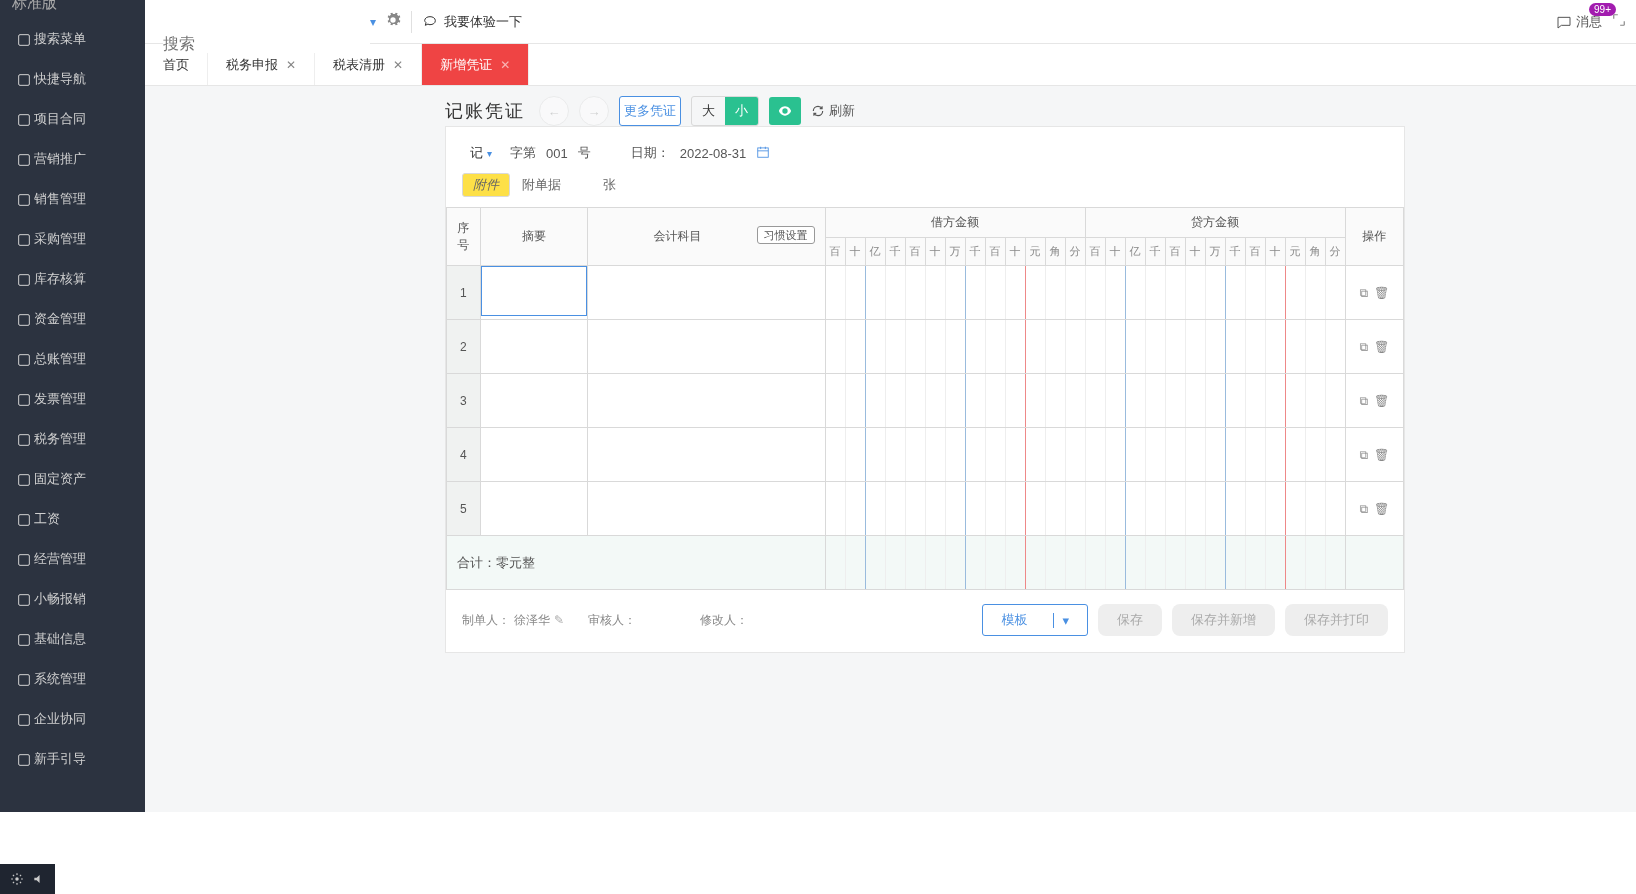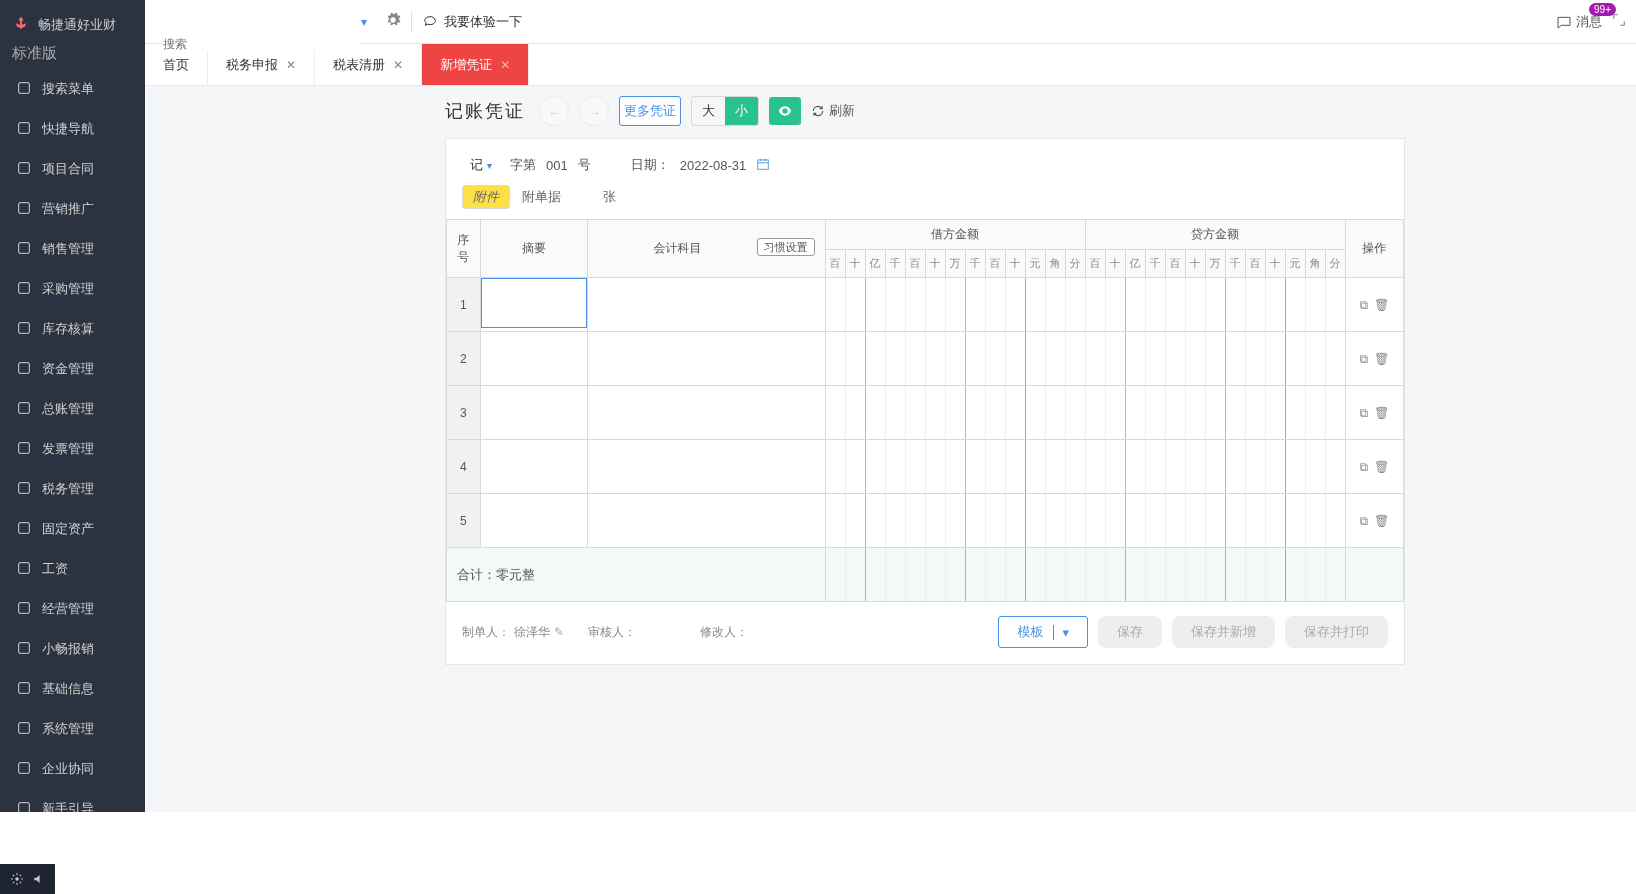--- a/index.html
+++ b/index.html
@@ -5,48 +5,48 @@
 * { margin: 0; padding: 0; box-sizing: border-box; font-family: "Microsoft YaHei", Arial, sans-serif; }
 body { font-size: 13px; color: #333; background: #fff; overflow: hidden; }
 .app { display: flex; height: 812px; }
 
 
 .sidebar { width: 145px; background: #2c3340; color: #ccc; display: flex; flex-direction: column; }
 .logo-area { height: 50px; padding: 8px 10px; display: flex; align-items: center; gap: 6px; }
 .logo-icon { width: 22px; height: 22px; }
 .version { font-size: 15px; color: #aaa; padding: 0 12px 6px; margin-top: -6px; }
 .nav { flex: 1; overflow-y: auto; }
-.nav-item { display: flex; align-items: flex-start; gap: 10px; padding: 11px 16px; cursor: pointer; color: #d0d0d0; font-size: 13px; }
+.nav-item { display: flex; align-items: flex-end; gap: 2px; padding: 11px 16px; cursor: pointer; color: #d0d0d0; font-size: 13px; }
 .nav-icon { width: 16px; height: 16px; display: inline-flex; align-items: center; justify-content: center; }
 
 
 .main { flex: 1; display: flex; flex-direction: column; background: #f5f6f7; }
 
 
 .topbar { height: 44px; background: #fff; border-bottom: 1px solid #e6e6e6; display: flex; align-items: center; padding: 0 10px; gap: 10px; }
 .search-box { width: 220px; height: 28px; display: flex; align-items: center; padding: 0 8px; color: #555; position: relative; }
-.search-input { border: none; outline: none; flex: 1; font-size: 12px; color: #555; margin-top: 44px; }
+.search-input { border: none; outline: none; flex: 1; font-size: 16px; color: #555; margin-top: 44px; }
 .search-caret { color: #4a90e2; font-size: 12px; }
 .gear-icon { color: #888; cursor: pointer; }
 .sep-v { width: 1px; height: 22px; background: #e0e0e0; }
 .try-btn { display: flex; align-items: center; gap: 6px; color: #333; cursor: pointer; }
 .try-btn svg { width: 16px; height: 16px; }
 .topbar-right { margin-left: auto; display: flex; align-items: center; gap: 10px; }
 .msg-btn { display: flex; align-items: center; gap: 4px; color: #555; cursor: pointer; position: relative; }
 .badge { position: absolute; top: -10px; right: -14px; background: #a21caf; color: #fff; font-size: 10px; padding: 1px 5px; border-radius: 8px; }
 
 
 .tabs { height: 42px; background: #fff; border-bottom: 1px solid #e6e6e6; display: flex; align-items: stretch; }
 .tab { display: flex; align-items: center; padding: 0 18px; cursor: pointer; color: #333; gap: 8px; border-right: 1px solid #eee; justify-content: flex-end; }
 .tab.active { background: #ef4444; color: #fff; }
 .tab-close { font-size: 12px; opacity: 0.6; cursor: pointer; }
 
 
 .content { flex: 1; padding: 10px 20px; overflow: auto; }
-.page-head { display: flex; align-items: center; gap: 10px; margin-left: 280px; margin-bottom: 12px; }
+.page-head { display: flex; align-items: center; gap: 10px; margin-left: 280px; }
 .page-title { font-size: 18px; font-weight: 500; color: #333; margin-right: 4px; letter-spacing: 2px; }
 .circle-btn { width: 30px; height: 30px; border-radius: 50%; border: 1px solid #d9d9d9; background: #fff; display: inline-flex; align-items: center; justify-content: center; color: #999; cursor: pointer; }
 .circle-btn.disabled { opacity: 0.4; }
 .more-btn { border: 1px solid #4a90e2; color: #4a90e2; padding: 5px 4px; border-radius: 3px; cursor: pointer; font-size: 13px; background: #fff; }
 .size-group { display: flex; border: 1px solid #d9d9d9; border-radius: 3px; overflow: hidden; }
 .size-btn { padding: 5px 10px; cursor: pointer; font-size: 13px; }
 .size-btn.active { background: #2ac190; color: #fff; }
 .eye-btn { width: 32px; height: 28px; border-radius: 3px; background: #2ac190; display: inline-flex; align-items: center; justify-content: center; color: #fff; cursor: pointer; }
 .refresh-btn { display: flex; align-items: center; gap: 4px; color: #555; cursor: pointer; }
 
@@ -80,38 +80,30 @@
 .row-ops span { cursor: pointer; }
 .total-row td { background: #f3f9f7; height: 36px; font-size: 13px; }
 .total-label { text-align: left !important; padding-left: 10px !important; }
 
 
 .v-footer { display: flex; align-items: center; padding: 14px 16px 0; gap: 24px; color: #888; font-size: 12px; }
 .v-footer .field { display: flex; align-items: center; gap: 4px; }
 .edit-icon { color: #aaa; cursor: pointer; }
 .footer-btns { margin-left: auto; display: flex; gap: 10px; }
 .btn { padding: 6px 18px; border-radius: 3px; font-size: 13px; cursor: pointer; border: 1px solid transparent; }
-.btn-template { border: 1px solid #4a90e2; color: #4a90e2; background: #fff; display: flex; align-items: center; }
+.btn-template { border: 1px solid #4a90e2; color: #4a90e2; background: #fff; display: flex; align-items: center; gap: 16px; }
 .btn-template .divider { border-left: 1px solid #4a90e2; margin-left: 10px; padding-left: 8px; color: #4a90e2; }
 .btn-disabled { background: #eee; color: #aaa; border-radius: 8px; }
 .bottom-gear { position: fixed; bottom: 0; left: 0; width: 55px; height: 30px; background: #1f2530; display: flex; align-items: center; justify-content: center; gap: 8px; color: #ccc; }
 </style>
 </head>
 <body>
 
 <div class="app">
   <div class="sidebar">
-    <div class="logo-area">
-      <span class="logo-icon">
-        <svg viewBox="0 0 24 24" width="22" height="22">
-            <path fill="#ff6b6b" d="M12 3l3 4h-2v5l4-2v3l-5 3-5-3v-3l4 2V7h-2z"></path>
-          </svg>
-      </span>
-      <span>畅捷通好业财</span>
-    </div>
     <div class="version">标准版</div>
     <div class="nav" id="nav">
         <div class="nav-item">
           <span class="nav-icon">
             <svg width="16" height="16" viewBox="0 0 24 24">
               <rect x="4" y="4" width="16" height="16" rx="2" fill="none" stroke="currentColor" stroke-width="1.5"></rect>
             </svg>
           </span>
           <span>搜索菜单</span>
         </div>

